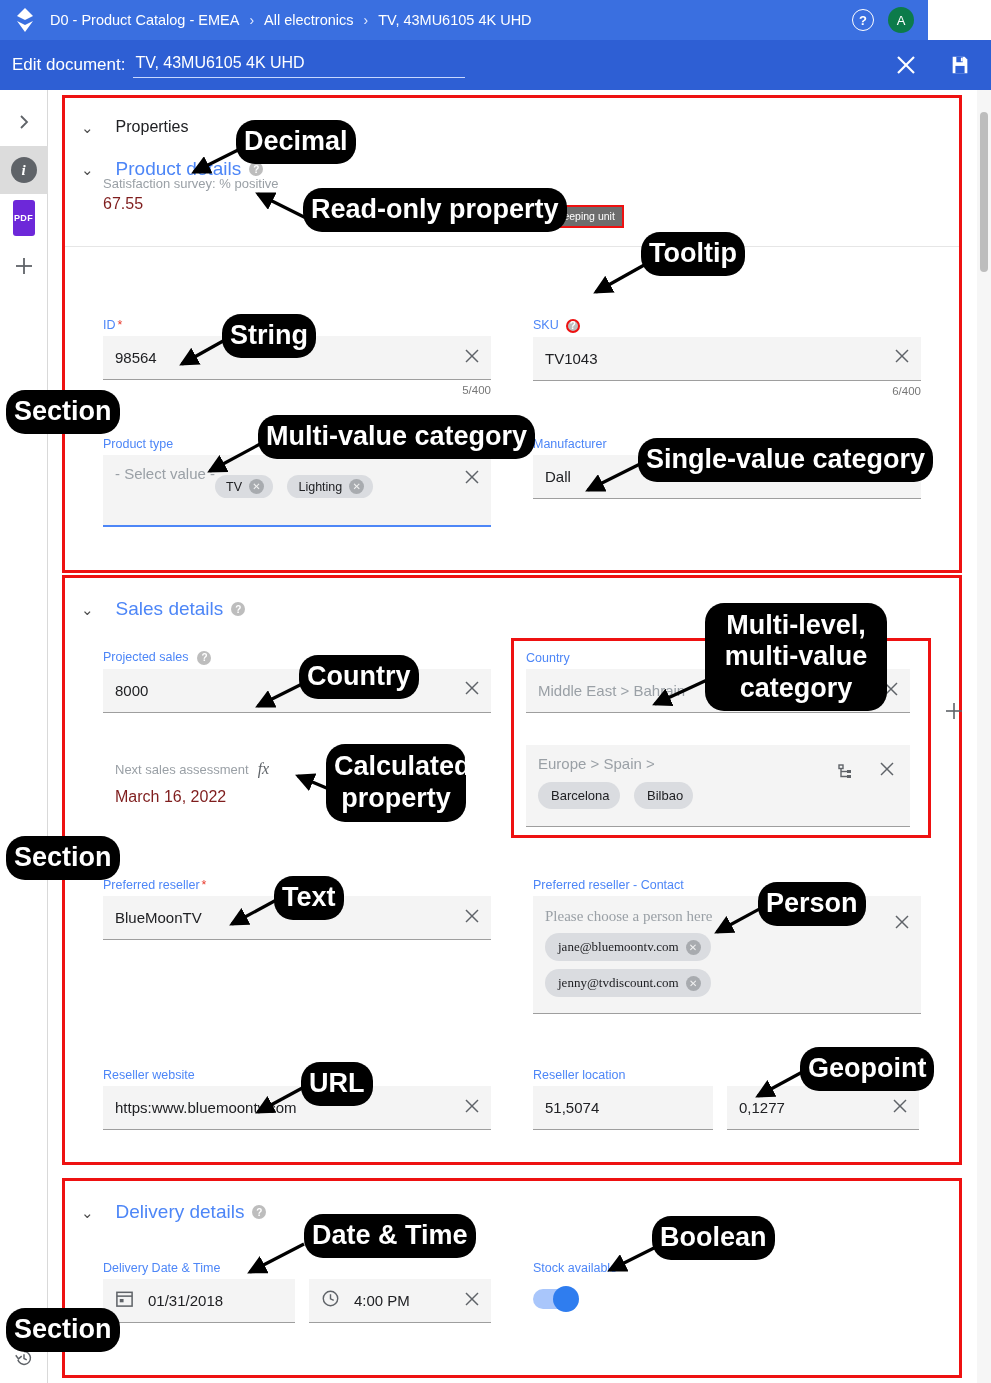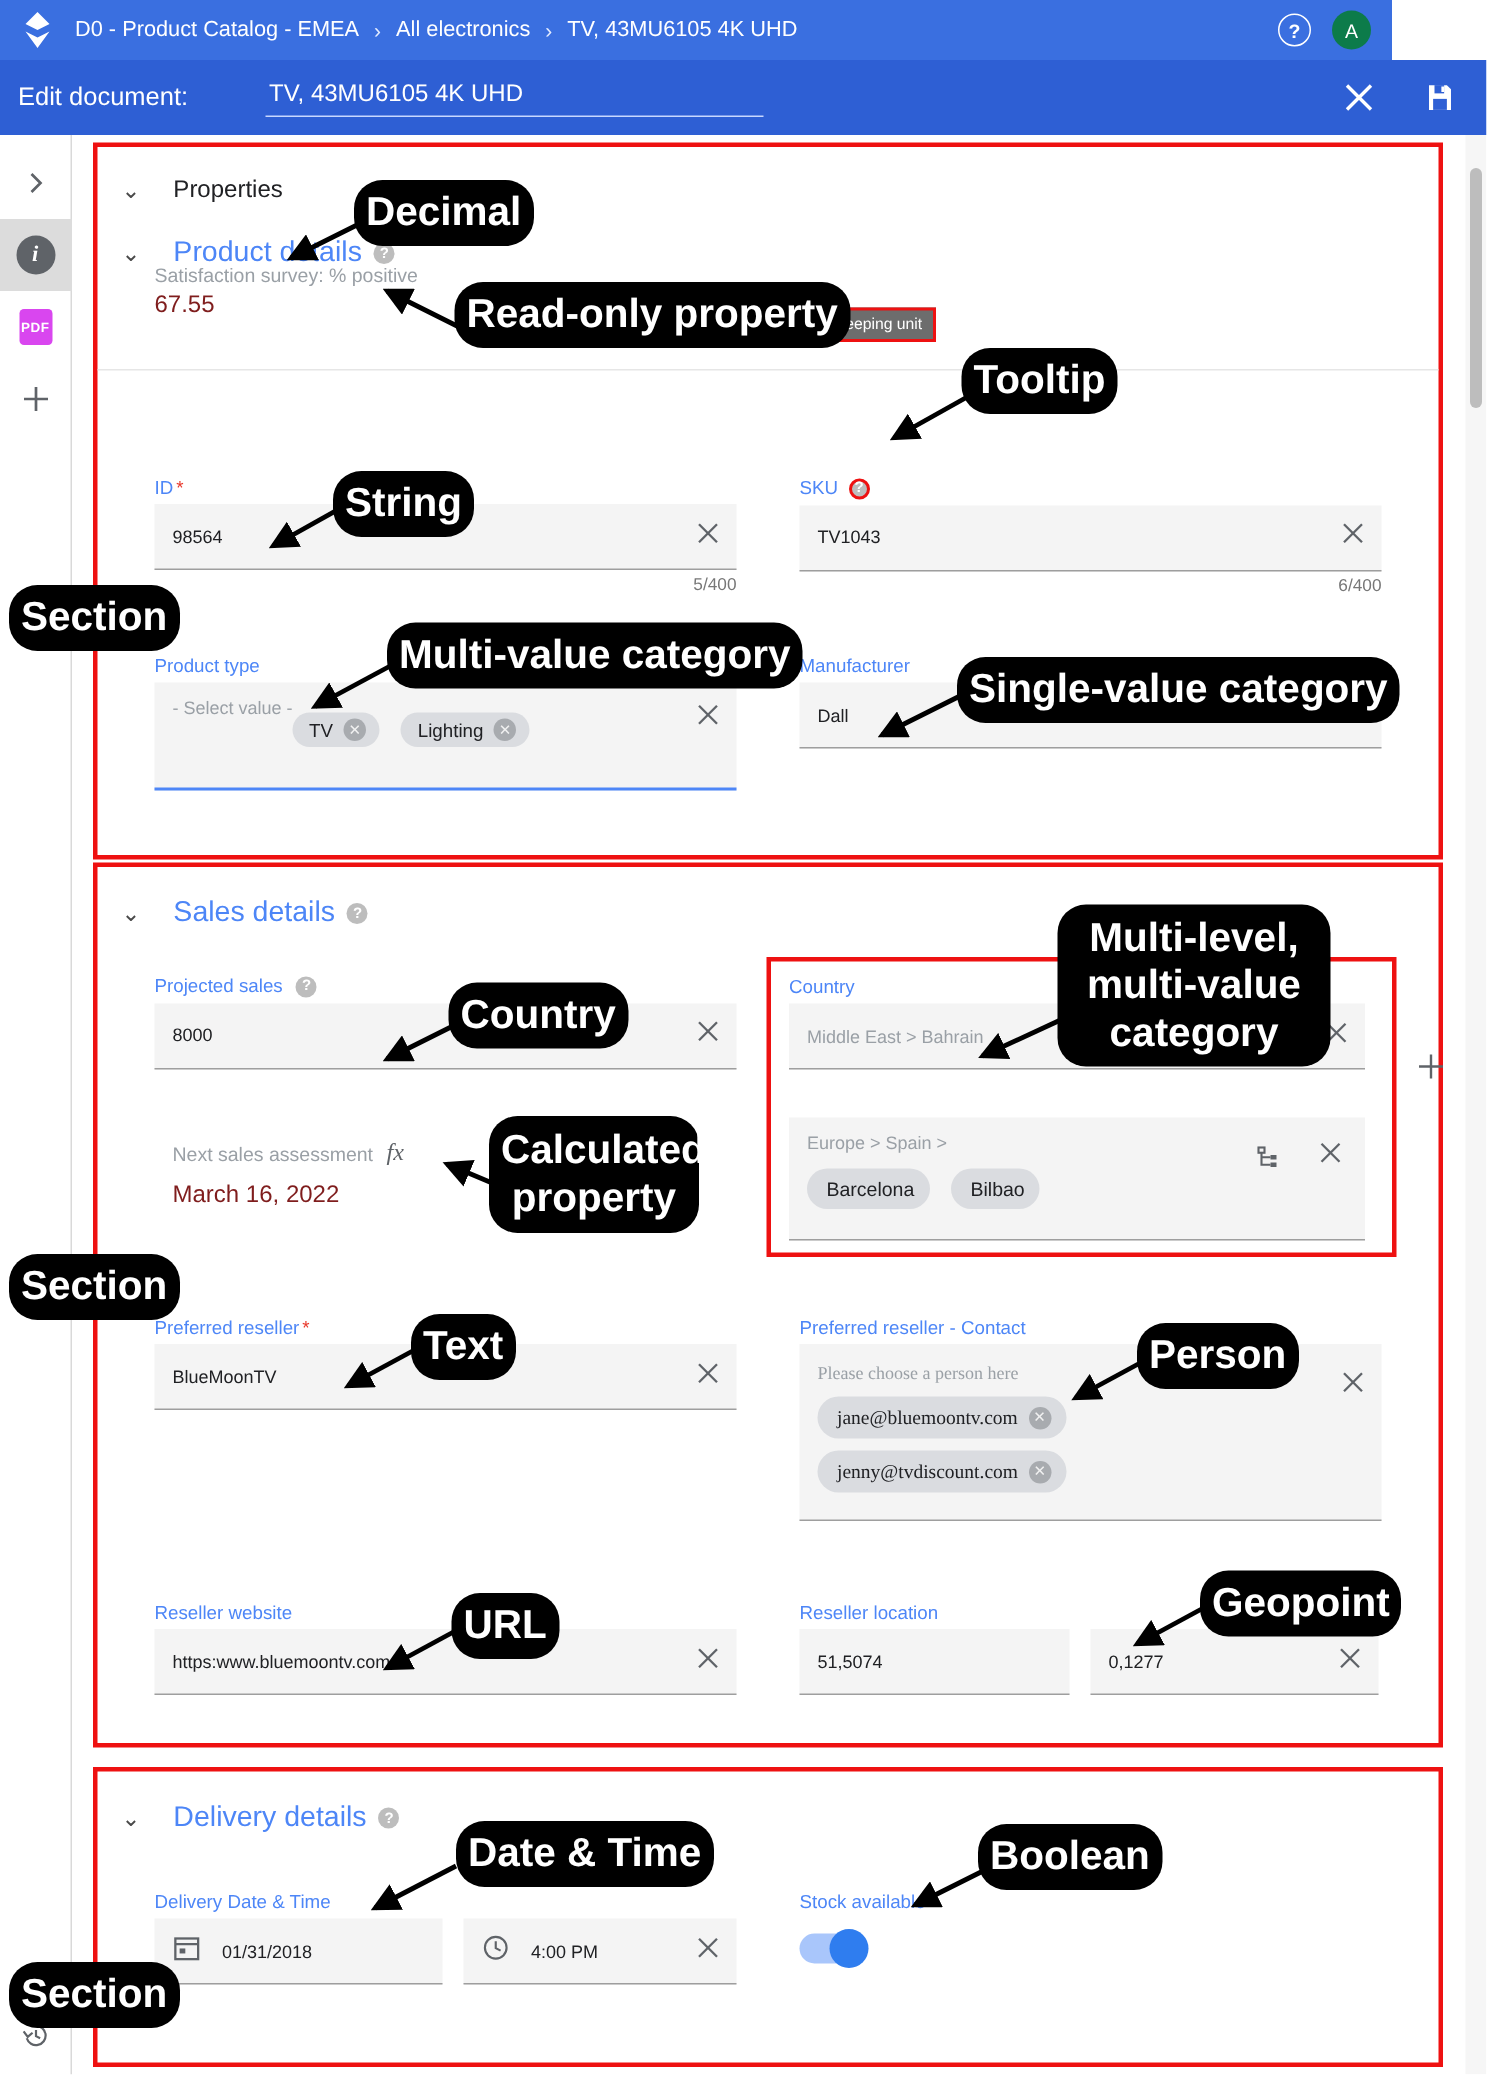--- a/index.html
+++ b/index.html
@@ -29,21 +29,21 @@
     font-weight:bold;
   }
   .avatar {
     width:26px; height:26px; border-radius:50%; background:#0c7b4a; color:#fff;
     font-size:13px; display:flex; align-items:center; justify-content:center;
   }
 
   
   .editbar {
     position:absolute; left:0; top:40px; width:991px; height:50px;
-    background:#2e5fd4; display:flex; align-items:center; padding-left:12px;gap:44px;
+    background:#2e5fd4; display:flex; align-items:center; padding-left:12px;
   }
   .editbar-label { color:#fff; font-size:17px; }
   .editbar-input {
     margin-left:8px; width:332px; color:#fff; font-size:16px;
     border:0; border-bottom:1px solid #c8d8ff; background:transparent;
     padding:2px 2px 5px 2px; outline:none;
   }
   .editbar-actions { position:absolute; right:20px; display:flex; align-items:center; gap:32px; }
   .ico-btn { cursor:pointer; line-height:0; }
 
@@ -57,21 +57,21 @@
     width:48px; height:48px; display:flex; align-items:center; justify-content:center;
     cursor:pointer;
   }
   .rail-item.active { background:#dcdcdc; }
   .info-dot {
     width:26px; height:26px; border-radius:50%; background:#5f6368; color:#fff;
     font-size:15px; font-style:italic; font-weight:bold;
     display:flex; align-items:center; justify-content:center; font-family:"Liberation Serif",serif;
   }
   .pdf-badge {
-    width:22px; height:24px; border-radius:3px; background:#d946ef; color:#fff;
+    width:22px; height:36px; border-radius:3px; background:#6d28d9; color:#fff;
     font-size:9px; font-weight:bold; display:flex; align-items:center; justify-content:center;
     letter-spacing:0.3px;
   }
   .rail-bottom { position:absolute; left:0; bottom:10px; width:48px; display:flex; justify-content:center; }
 
   
   .canvas {
     position:absolute; left:48px; top:90px; width:943px; height:1293px;
     background:#fff; overflow:hidden;
   }
@@ -101,21 +101,21 @@
   .field { position:absolute; }
   .flabel { font-size:12.5px; color:#4d86f7; margin-bottom:4px; white-space:nowrap; }
   .flabel.grey { color:#9aa0a6; font-size:13px; }
   .req { color:#e8392c; margin-left:2px; }
   .fbox {
     background:#f4f4f4; border-bottom:1px solid #9e9e9e;
     min-height:44px; display:flex; align-items:center; padding:0 12px;
     position:relative;
   }
   .fbox.focus { border-bottom:2px solid #4d86f7; }
-  .fval { font-size:12px; color:#202124; }
+  .fval { font-size:15px; color:#202124; }
   .fval.place { color:#9aa0a6; }
   .fclear { position:absolute; right:10px; top:50%; transform:translateY(-50%); cursor:pointer; }
   .counter { font-size:11.5px; color:#777; text-align:right; margin-top:4px; }
   .rovalue { font-size:16px; color:#7f1d1d; }
 
   .chip {
     display:inline-flex; align-items:center; gap:7px; background:#dadce0;
     border-radius:14px; padding:4px 9px 4px 11px; font-size:12.5px; color:#202124;
     margin:0 10px 0 0;
   }

